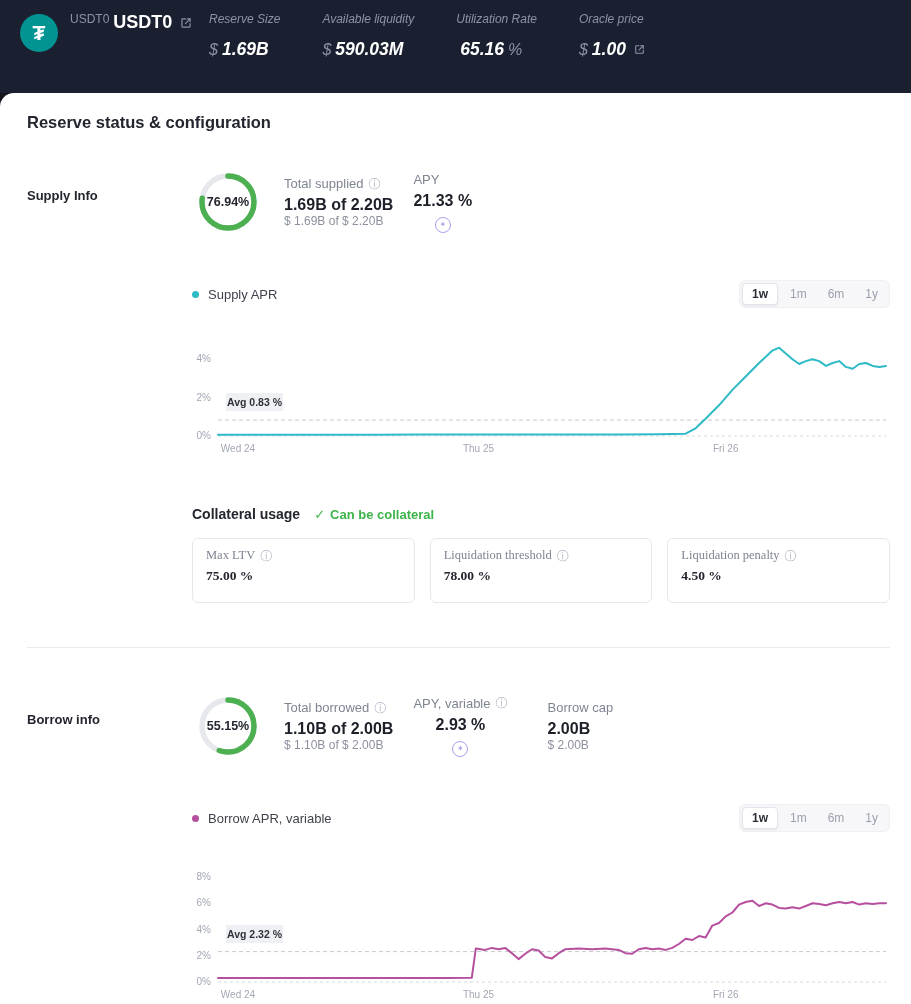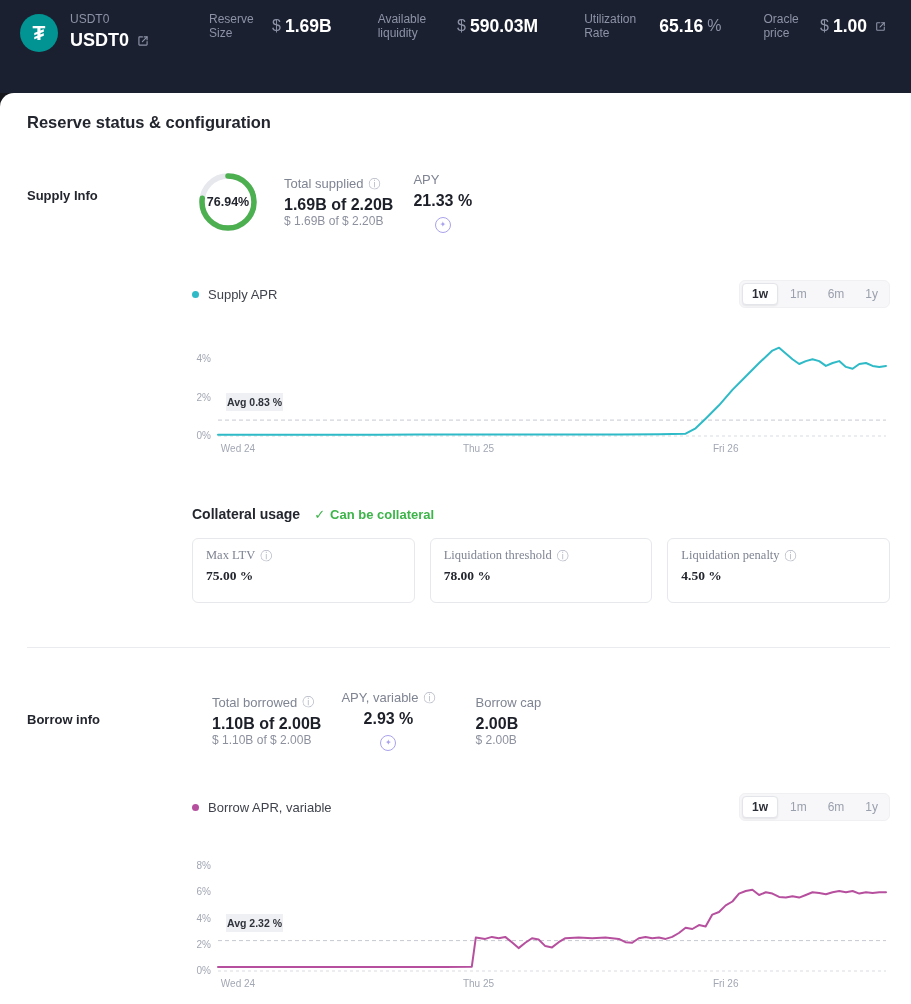--- a/index.html
+++ b/index.html
@@ -19,28 +19,28 @@
     align-items: flex-start;
     padding: 12px 24px 0 20px;
   }
   .token { display: flex; align-items: flex-start; gap: 12px; width: 175px; flex: none; }
   .logo {
     width: 38px; height: 38px; border-radius: 50%;
     background: #019492; color: #fff;
     display: flex; align-items: center; justify-content: center;
     font-size: 21px; font-weight: 700; margin-top: 2px;
   }
-  .token-names { display: flex; flex-direction: column; gap: 4px; }
+  .token-names { display: flex; gap: 4px; }
   .token-small { font-size: 12px; color: #8d93a6; }
   .token-big-row { display: flex; align-items: center; gap: 7px; }
   .token-big { font-size: 18px; font-weight: 700; color: #fff; }
   .ext-icon { display: inline-flex; cursor: pointer; }
   .ext-icon svg { display: block; }
   .stats { display: flex; gap: 42px; align-items: flex-start; margin-left: 14px; }
-  .stat { display: flex; flex-direction: row; gap: 5px; }
+  .stat { display: flex; flex-direction: column; gap: 13px; font-style: italic; }
   .stat .slabel { font-size: 12px; color: #8d93a6; }
   .stat .svalue { display: flex; align-items: center; gap: 4px; font-size: 17.5px; font-weight: 700; color: #fff; }
   .stat .aff { color: #8d93a6; font-weight: 500; font-size: 16px; }
   
   .below { position: relative; }
   .corner { position: absolute; top: 0; left: 0; width: 20px; height: 48px; background: #14161c; z-index: 0; }
   .panel {
     position: relative; z-index: 1; background: #fff;
     border-top-left-radius: 14px;
     padding: 18px 21px 50px 27px;
@@ -249,20 +249,27 @@
         </div>
       </div>
     </section>
 
     <hr class="divider">
 
     <section class="sec borrow">
       <aside class="side">Borrow info</aside>
       <div class="content">
         <div class="overview">
+          <div class="gauge">
+            <svg width="72" height="72" viewBox="0 0 72 72">
+              <circle cx="36" cy="36" r="26" fill="none" stroke="#e6e8ed" stroke-width="5.5"></circle>
+              <circle id="gauge-borrow" cx="36" cy="36" r="26" fill="none" stroke="#4caf50" stroke-width="5.5" stroke-linecap="round" transform="rotate(-90 36 36)" stroke-dasharray="90.1 163.4"></circle>
+            </svg>
+            <span class="pct">55.15%</span>
+          </div>
           <div class="metric">
             <div class="lbl">
                 <span>Total borrowed</span>
                 <span class="info">ⓘ</span>
               </div>
             <div class="val">1.10B of 2.00B</div>
             <div class="sub">$ 1.10B of $ 2.00B</div>
           </div>
           <div class="metric apy-block">
             <div class="lbl">

